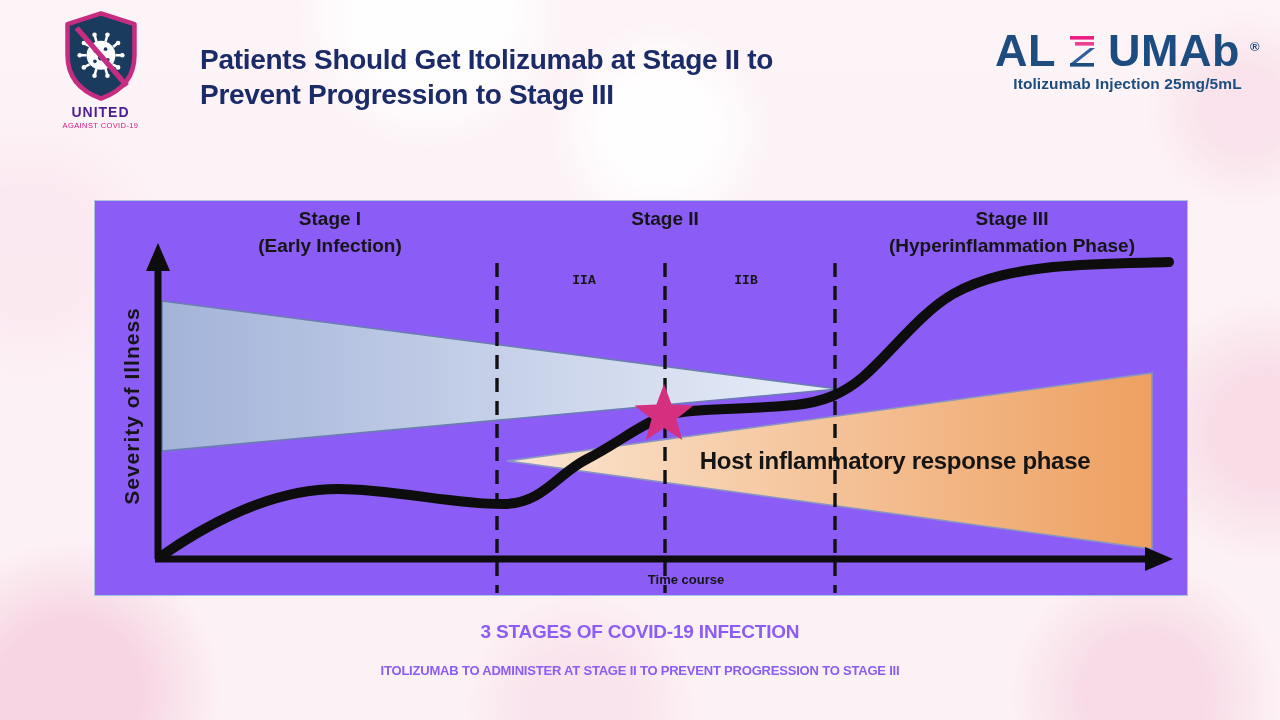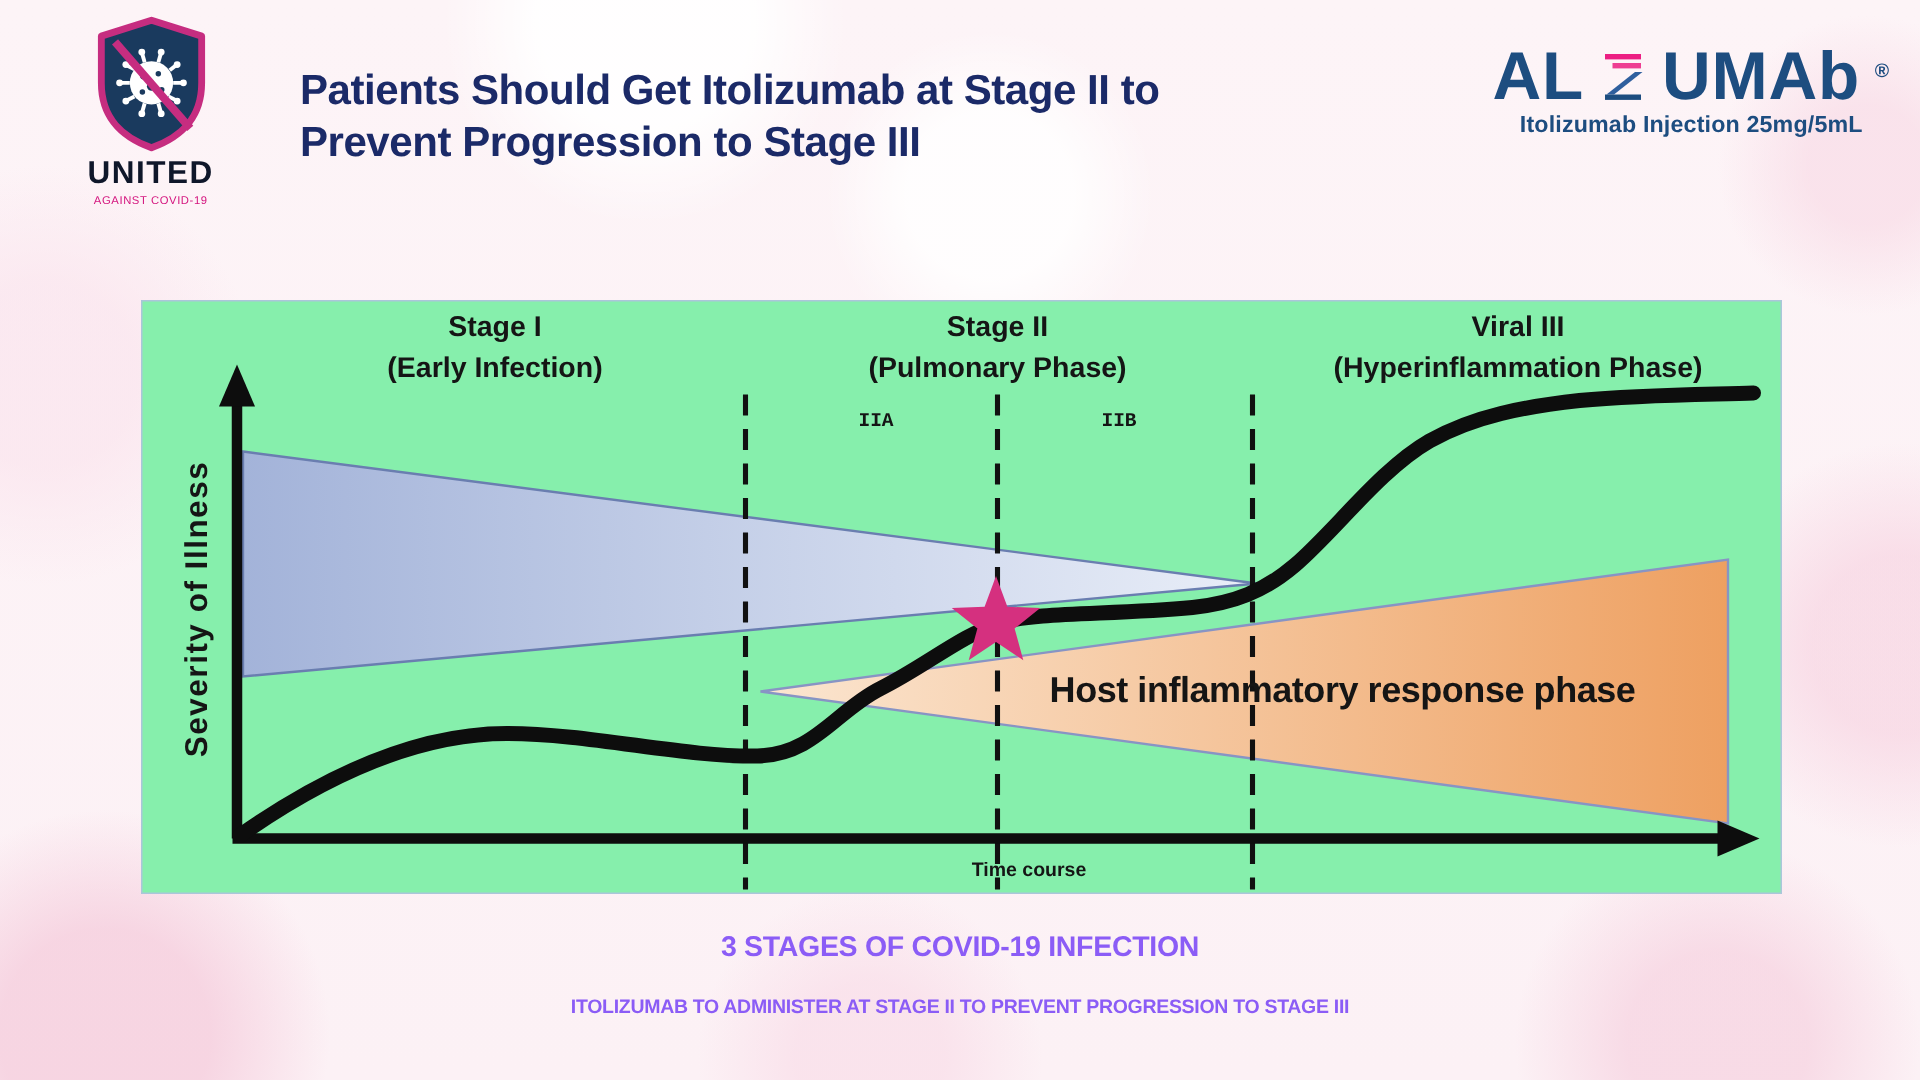--- a/index.html
+++ b/index.html
@@ -14,32 +14,32 @@
       radial-gradient(circle at 70px 690px, rgba(244,198,216,0.65) 0 70px, rgba(244,198,216,0) 150px),
       radial-gradient(circle at 580px 705px, rgba(248,216,229,0.55) 0 50px, rgba(248,216,229,0) 115px),
       radial-gradient(circle at 1145px 695px, rgba(245,204,220,0.6) 0 60px, rgba(245,204,220,0) 135px),
       radial-gradient(circle at 30px 250px, rgba(250,226,236,0.6) 0 60px, rgba(250,226,236,0) 140px),
       linear-gradient(180deg,#fdf4f7 0%,#fcf1f5 100%);
   }
   .abs{position:absolute;}
   
   .united-logo{left:28px;top:10px;width:145px;text-align:center;}
   .united-logo svg{display:block;margin:0 auto;}
-  .united-name{font-size:21px;font-weight:800;color:#0f172a;letter-spacing:1px;margin-top:2px;}
+  .united-name{font-size:14px;font-weight:800;color:#4c1d95;letter-spacing:1px;margin-top:2px;}
   .united-sub{font-size:7.5px;font-weight:400;color:#d4147e;letter-spacing:0.4px;margin-top:1px;}
   .main-title{left:200px;top:42px;width:760px;text-align:left;color:#1b2a68;
     font-size:28px;font-weight:700;line-height:35px;letter-spacing:-0.3px;}
   .alzumab{left:995px;top:28px;width:265px;text-align:center;color:#1d4d80;}
   .alz-brand{display:flex;align-items:center;justify-content:space-between;font-size:45px;
     font-weight:700;line-height:46px;letter-spacing:0.5px;}
   .alz-z{margin:0 1px;}
   .alz-reg{font-size:13px;font-weight:700;align-self:flex-start;margin-top:-4px;}
   .alz-sub{font-size:15.5px;font-weight:700;margin-top:1px;letter-spacing:0.1px;}
   
-  .panel{left:94px;top:200px;width:1094px;height:396px;background:#86efac;
+  .panel{left:94px;top:200px;width:1094px;height:396px;background:#8b5cf6;
     border:1.6px solid #abc6da;box-sizing:border-box;}
   .panel svg{position:absolute;left:0;top:0;}
   .clabel{position:absolute;color:#151515;font-weight:700;white-space:nowrap;
     transform:translateX(-50%);text-align:center;}
   .stage{font-size:19px;line-height:27px;top:4px;}
   .substage{font-size:13px;top:72px;font-family:Liberation Mono, monospace;}
   .phase-label{font-size:24px;letter-spacing:-0.3px;}
   .y-label{left:37px;top:205px;font-size:21px;letter-spacing:1px;
     transform:translate(-50%,-50%) rotate(-90deg);}
   .x-label{left:566px;top:371px;font-size:13px;margin-left:25px;}
@@ -153,24 +153,23 @@
 
     <polygon points="569,183 576.6,203.5 598.5,204.4 581.4,218 587.2,239.1 569,227 550.8,239.1 556.6,218 539.5,204.4 561.4,203.5" fill="#d5307f"></polygon>
   </svg>
 
   <div class="clabel stage" style="left:235px;">
     <div>Stage I</div>
     <div>(Early Infection)</div>
   </div>
   <div class="clabel stage" style="left:570px;">
     <div>Stage II</div>
-    <div>(Pulmonary Phase)</div>
   </div>
   <div class="clabel stage" style="left:917px;">
-    <div>Viral III</div>
+    <div>Stage III</div>
     <div>(Hyperinflammation Phase)</div>
   </div>
   <div class="clabel substage" style="left:489px;">IIA</div>
   <div class="clabel substage" style="left:651px;">IIB</div>
   <div class="clabel phase-label" style="left:800px;top:246px;">Host inflammatory response phase</div>
   <div class="clabel y-label">Severity of Illness</div>
   <div class="clabel x-label">Time course</div>
 </div>
 
 <div class="abs caption caption-1">3 STAGES OF COVID-19 INFECTION</div>

